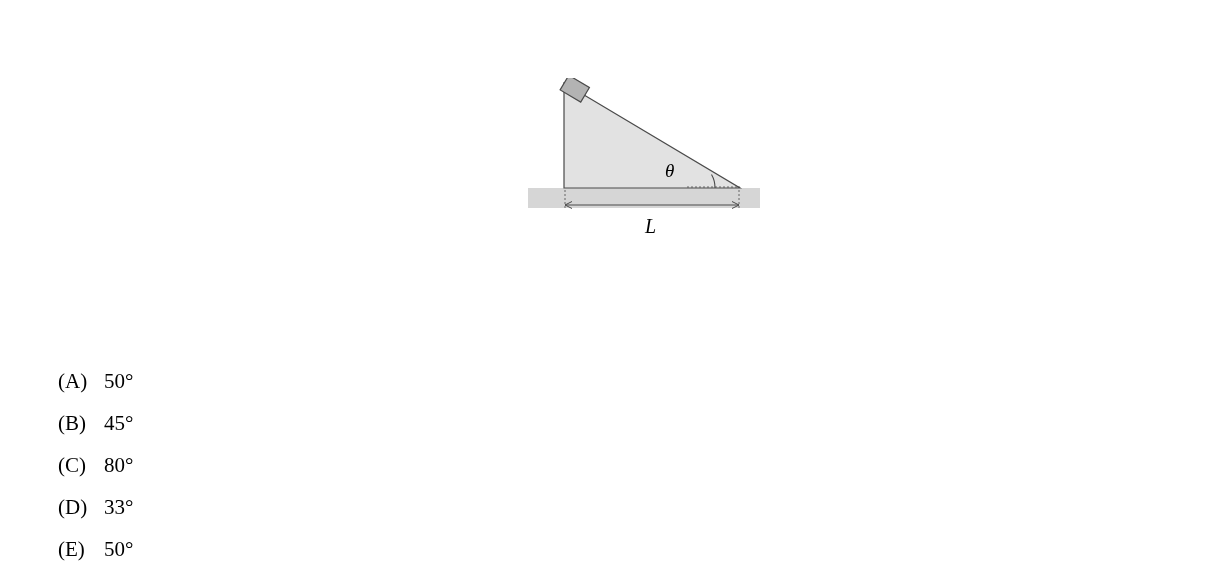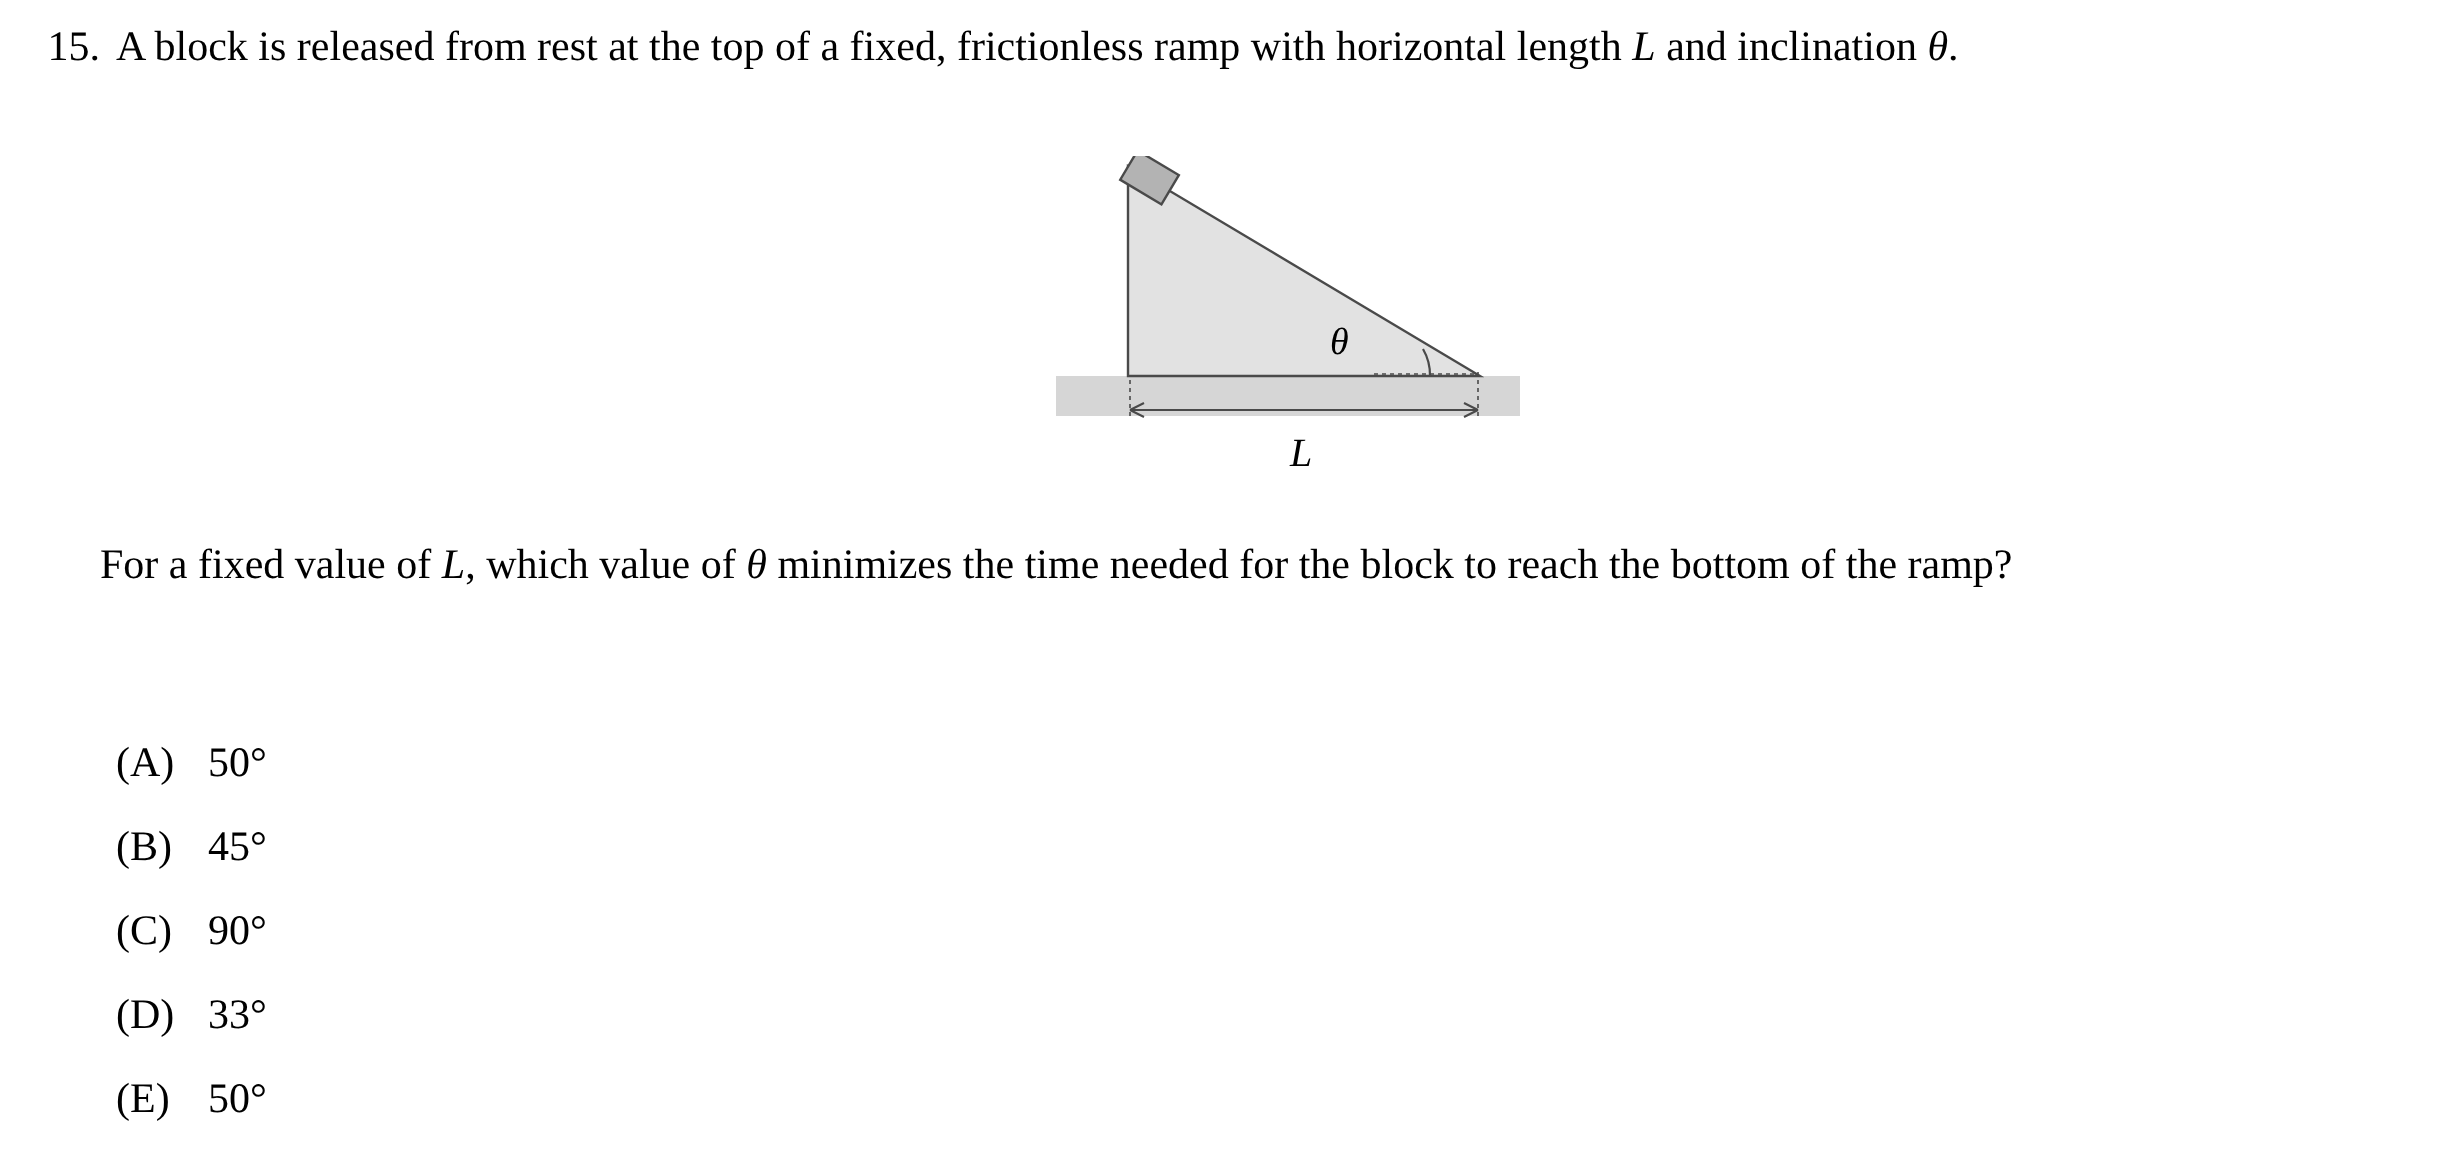--- a/index.html
+++ b/index.html
@@ -98,26 +98,20 @@
   }
   .choice-text {
     flex: 0 0 auto;
   }
 </style>
 </head>
 <body>
 
 <div class="page">
 
-  <div class="problem">
-    <div class="stem-row">
-      <div class="qnum">15.</div>
-      <div class="stem-text"><span>A block is released from rest at the top of a fixed, frictionless ramp with horizontal length </span><span class="mi">L</span><span> and inclination </span><span class="mi">θ</span><span>.</span></div>
-    </div>
-  </div>
 
   <div class="figure-wrap">
     <div class="figure">
       <svg width="300" height="175" viewBox="0 0 300 175">
 
         <rect x="26" y="110" width="232" height="20" fill="#d6d6d6"></rect>
 
         <polygon points="62,5 62,110 238,110" fill="#e2e2e2" stroke="#4a4a4a" stroke-width="1.2"></polygon>
 
         <g transform="rotate(30.8 72 12)">
@@ -135,34 +129,33 @@
         <line x1="63" y1="112" x2="63" y2="132" stroke="#4a4a4a" stroke-width="0.8" stroke-dasharray="2,2"></line>
         <line x1="237" y1="108" x2="237" y2="132" stroke="#4a4a4a" stroke-width="0.8" stroke-dasharray="2,2"></line>
 
         <line x1="185" y1="109" x2="237" y2="109" stroke="#4a4a4a" stroke-width="0.8" stroke-dasharray="2,2"></line>
 
         <text x="143" y="155" font-family="'Liberation Serif', serif" font-size="20" font-style="italic" fill="#000000">L</text>
       </svg>
     </div>
   </div>
 
-  <div class="followup"><span>For a fixed value of </span><span class="mi">L</span><span>, which value of </span><span class="mi">θ</span><span> minimizes the time needed for the block to reach the bottom of the ramp?</span></div>
 
   <div class="choices">
     <div class="choice">
       <span class="choice-label">(A)</span>
       <span class="choice-text">50°</span>
     </div>
     <div class="choice">
       <span class="choice-label">(B)</span>
       <span class="choice-text">45°</span>
     </div>
     <div class="choice">
       <span class="choice-label">(C)</span>
-      <span class="choice-text">90°</span>
+      <span class="choice-text">80°</span>
     </div>
     <div class="choice">
       <span class="choice-label">(D)</span>
       <span class="choice-text">33°</span>
     </div>
     <div class="choice">
       <span class="choice-label">(E)</span>
       <span class="choice-text">50°</span>
     </div>
   </div>

